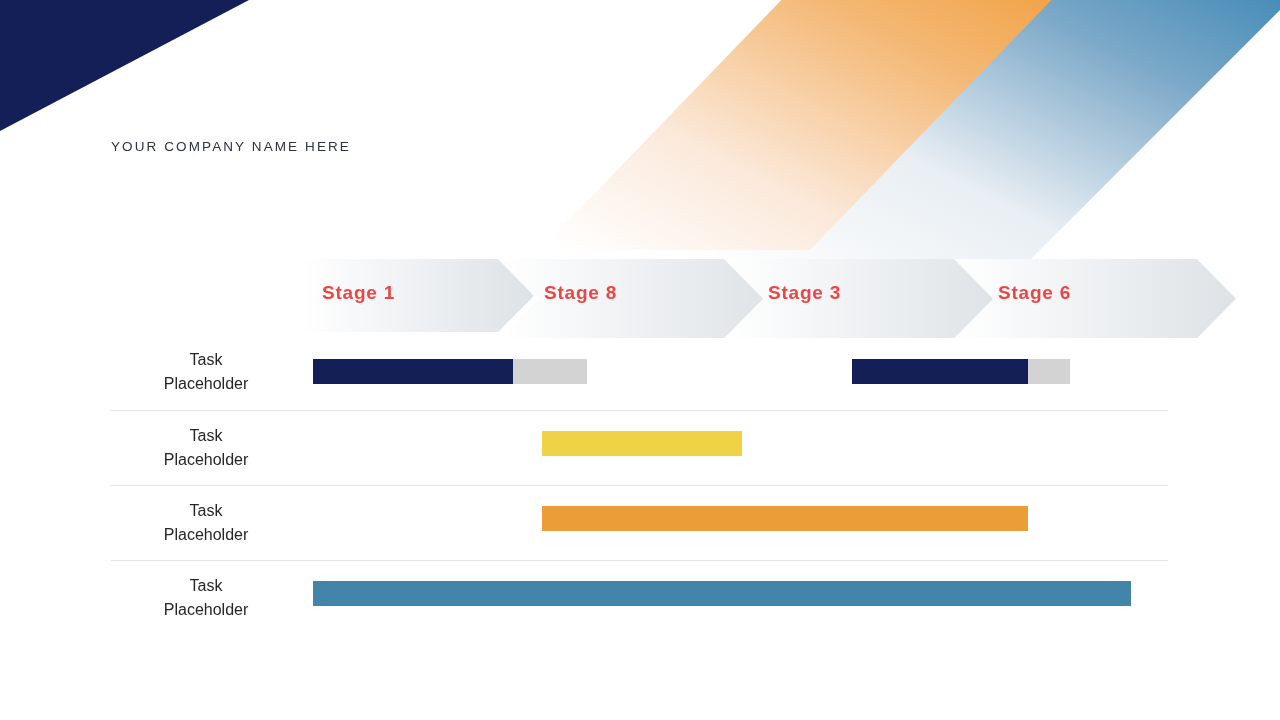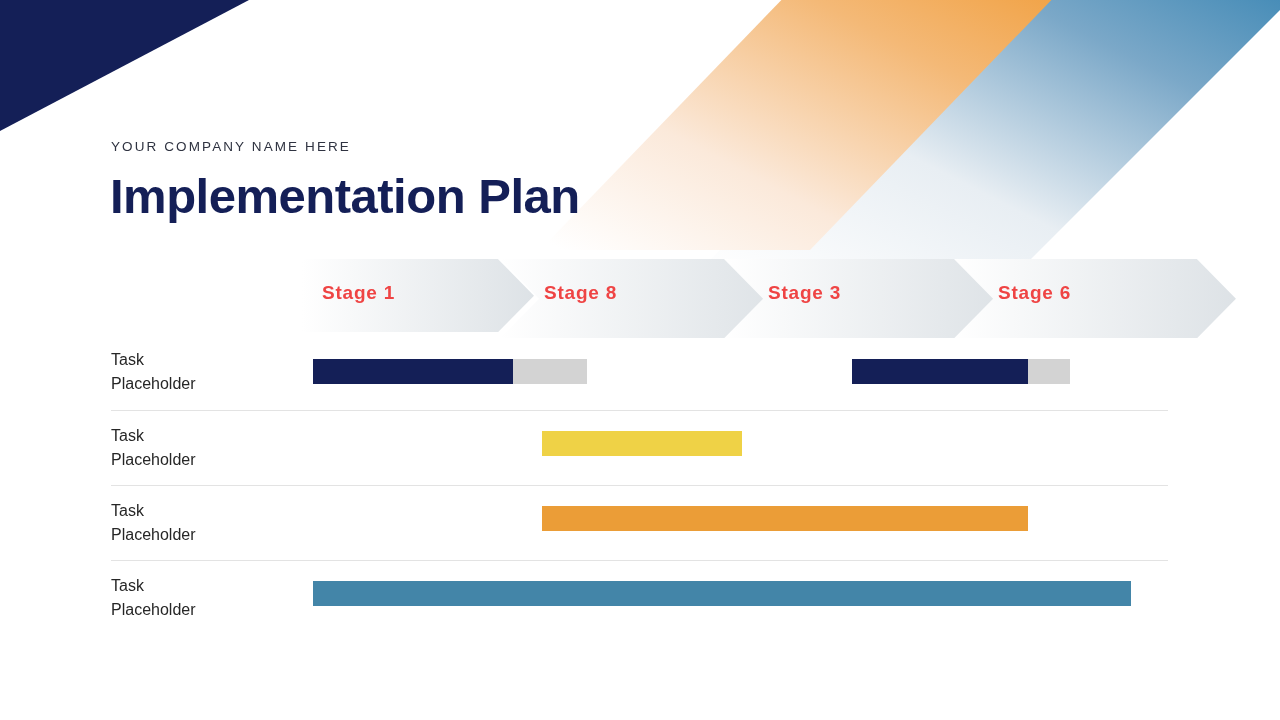--- a/index.html
+++ b/index.html
@@ -12,20 +12,21 @@
     background: #ffffff;
     font-family: "Liberation Sans", sans-serif;
     overflow: hidden;
   }
   #slide {
     position: relative;
     width: 1280px;
     height: 720px;
     background: #ffffff;
     overflow: hidden;
+    text-align: center;
   }
 
   
   .deco-layer {
     position: absolute;
     inset: 0;
     width: 1280px;
     height: 720px;
     pointer-events: none;
   }
@@ -125,21 +126,20 @@
     </defs>
 
     <polygon points="0,0 249,0 0,131" fill="#141f57"></polygon>
 
     <polygon points="1010,-40 1330,-40 1000,290 680,290" fill="url(#gradBlue)"></polygon>
 
     <polygon points="820,-40 1090,-40 810,250 540,250" fill="url(#gradOrange)"></polygon>
   </svg>
 
   <div class="eyebrow">YOUR COMPANY NAME HERE</div>
-  <div class="slide-title">Implementation Plan</div>
 
   <div class="stage-row">
 
     <div class="chevron" style="left:302px; width:212px; padding-left:20px;">
       <svg class="chev-shape" viewBox="0 0 212 67" preserveAspectRatio="none" xmlns="http://www.w3.org/2000/svg">
         <defs>
           <linearGradient id="chevGrad1" x1="0" y1="0" x2="1" y2="0">
             <stop offset="0" stop-color="#ffffff"></stop>
             <stop offset="1" stop-color="#dde2e6"></stop>
           </linearGradient>

